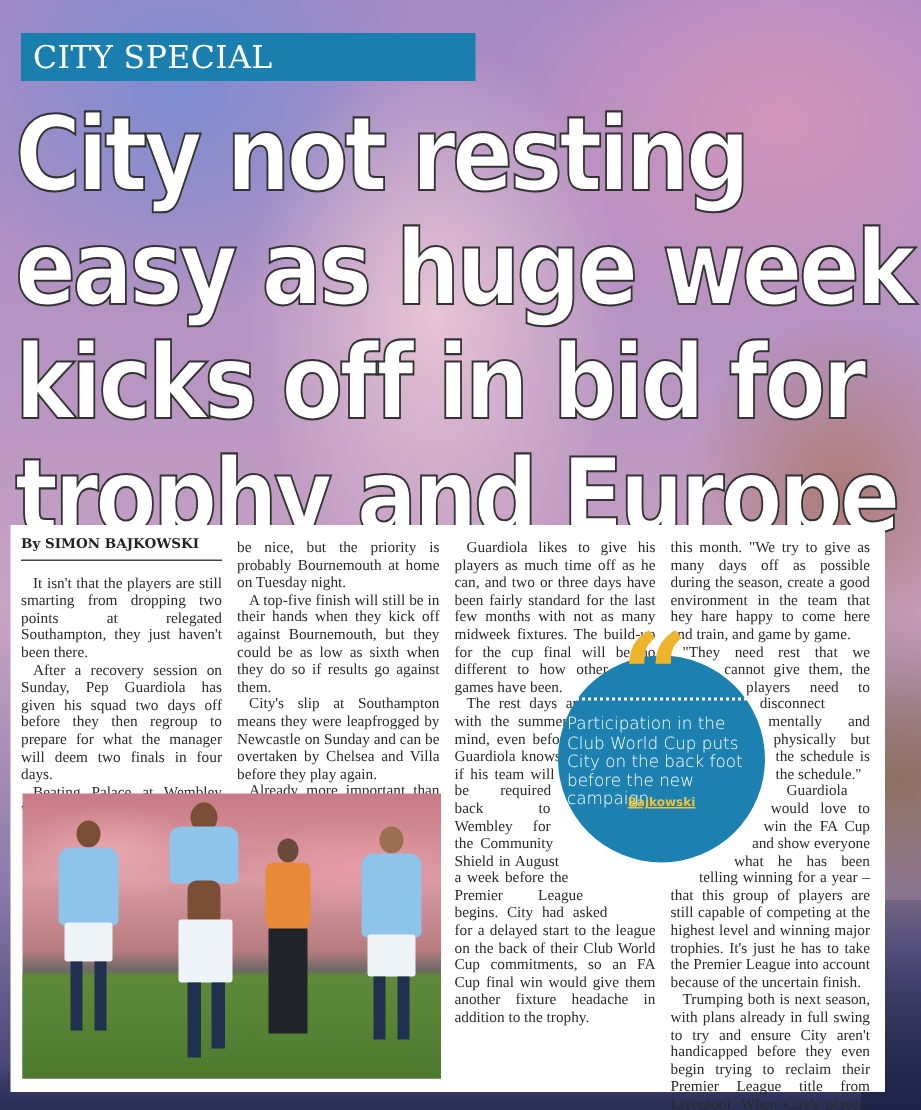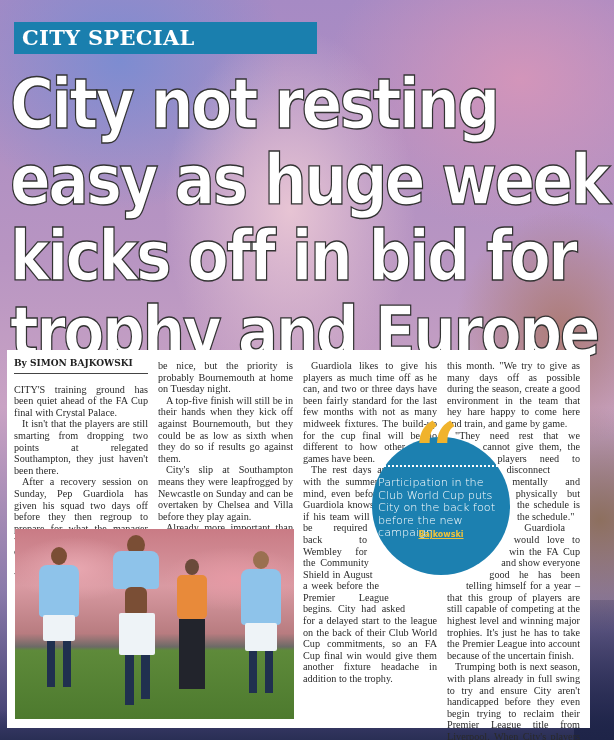--- a/index.html
+++ b/index.html
@@ -21,21 +21,21 @@
   }
   .right-dark {
     position: absolute; right: 0; top: 600px; width: 40px; height: 140px;
     background: linear-gradient(180deg, rgba(30,35,70,0.2), #1e2448);
   }
   .kicker {
     position: absolute; left: 14px; top: 22px; width: 303px; height: 32px;
     background: #1a7fae;
     color: #fff;
     font-family: "DejaVu Serif", serif;
-    font-weight: bold;
+    font-weight: normal;
     font-size: 21px;
     line-height: 32px;
     padding-left: 8px;
     letter-spacing: 0.3px;
   }
   .headline {
     position: absolute; left: 10px; top: 66px; width: 600px;
     font-family: "DejaVu Sans", sans-serif;
     font-weight: bold;
     font-size: 60px;
@@ -142,21 +142,20 @@
   <span>City not resting</span>
   <span>easy as huge week</span>
   <span>kicks off in bid for</span>
   <span>trophy and Europe</span>
 </h1>
 
 <div class="panel"></div>
 
 <div class="col col1">
   <div class="byline">By SIMON BAJKOWSKI</div>
-  <p class="first">CITY'S training ground has been quiet ahead of the FA Cup final with Crystal Palace.</p>
   <p>It isn't that the players are still smarting from dropping two points at relegated Southampton, they just haven't been there.</p>
   <p>After a recovery session on Sunday, Pep Guardiola has given his squad two days off before they then regroup to prepare for what the manager will deem two finals in four days.</p>
   <p>Beating Palace at Wembley would</p>
 </div>
 
 <div class="col col2">
   <p class="first">be nice, but the priority is probably Bournemouth at home on Tuesday night.</p>
   <p>A top-five finish will still be in their hands when they kick off against Bournemouth, but they could be as low as sixth when they do so if results go against them.</p>
   <p>City's slip at Southampton means they were leapfrogged by Newcastle on Sunday and can be overtaken by Chelsea and Villa before they play again.</p>
   <p>Already more important than the FA Cup and the Premier League finish is how City start next season.</p>
@@ -166,21 +165,21 @@
   <div class="wrap-left" style="width:70px;height:220px;margin-top:82px;shape-outside:circle(70px at 100% 60%);"></div>
   <p>Guardiola likes to give his players as much time off as he can, and two or three days have been fairly standard for the last few months with not as many midweek fixtures. The build-up for the cup final will be no different to how other recent games have been.</p>
   <p>The rest days are also with the summer in mind, even before Guardiola knows if his team will be required back to Wembley for the Community Shield in August a week before the Premier League begins. City had asked for a delayed start to the league on the back of their Club World Cup commitments, so an FA Cup final win would give them another fixture headache in addition to the trophy.</p>
 
 </div>
 
 <div class="col col4">
   <div style="float:left;width:70px;height:220px;margin-top:58px;shape-outside:circle(70px at 0% 55%);"></div>
   <p class="first">this month. "We try to give as many days off as possible during the season, create a good environment in the team that hey hare happy to come here and train, and game by game.</p>
   <p>"They need rest that we cannot give them, the players need to disconnect mentally and physically but the schedule is the schedule."</p>
-  <p>Guardiola would love to win the FA Cup and show everyone good he has been telling himself for a year – that this group of players are still capable of competing at the highest level and winning major trophies. It's just he has to take the Premier League into account because of the uncertain finish.</p>
+  <p>Guardiola would love to win the FA Cup and show everyone what he has been telling winning for a year – that this group of players are still capable of competing at the highest level and winning major trophies. It's just he has to take the Premier League into account because of the uncertain finish.</p>
   <p>Trumping both is next season, with plans already in full swing to try and ensure City aren't handicapped before they even begin trying to reclaim their Premier League title from Liverpool. When City's players returned to training yesterday, it is to be hoped that their freshness from the rest extends well beyond this weekend.</p>
 </div>
 
 <div class="quote-circle">
   <div class="quote-marks">“</div>
   <div class="quote-dots"></div>
   <div class="quote-text">Participation in the Club World Cup puts City on the back foot before the new campaign</div>
   <div class="quote-attr">Bajkowski</div>
 </div>
 

